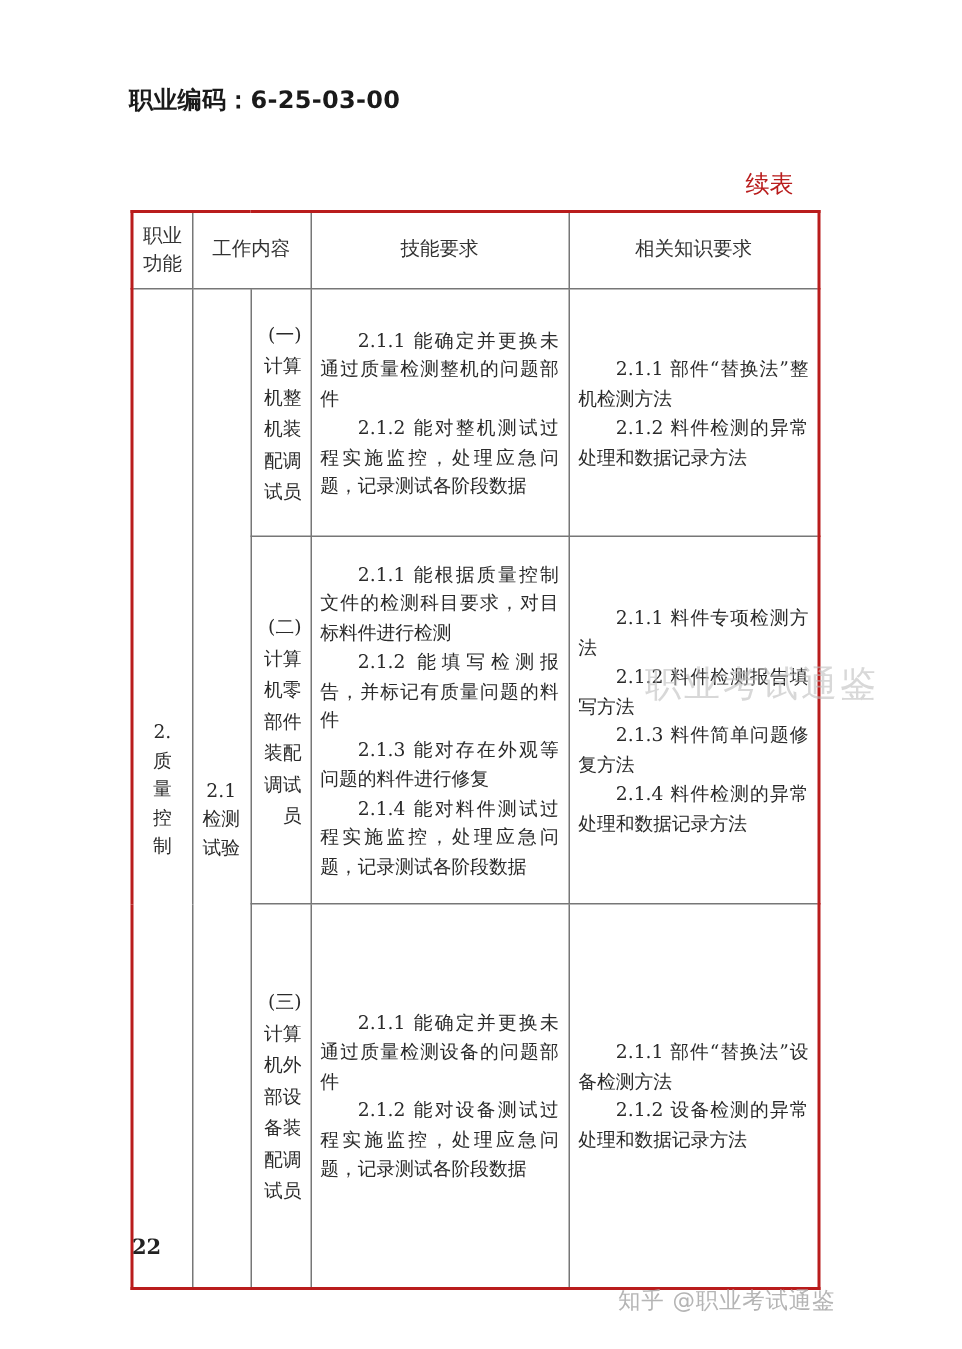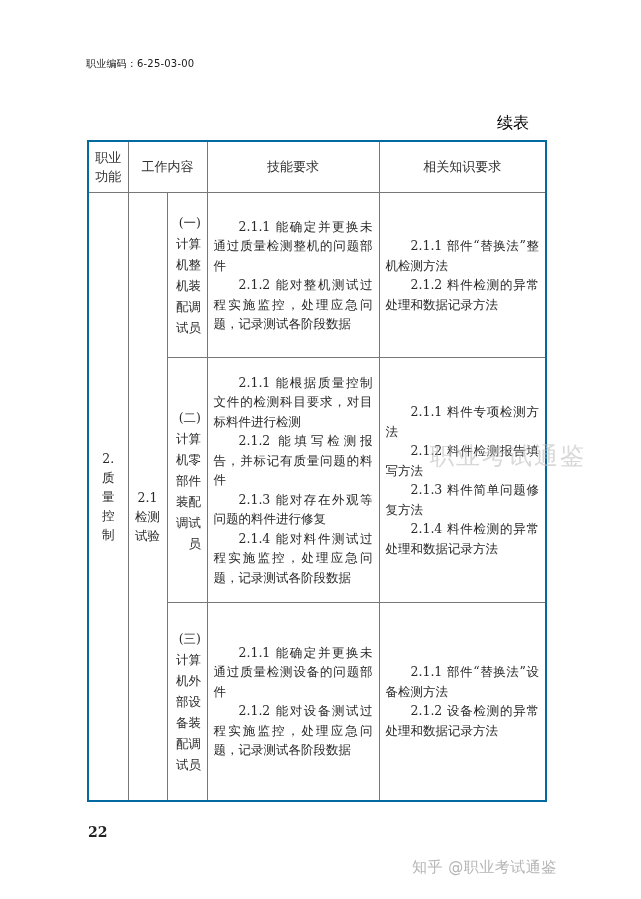--- a/index.html
+++ b/index.html
@@ -3,29 +3,29 @@
 <meta charset="utf-8">
 <style>
   html, body { margin: 0; padding: 0; }
   body {
     width: 641px; height: 899px; background: #ffffff; position: relative; overflow: hidden;
     font-family: "DejaVu Serif", "Liberation Serif", serif; color: #222;
   }
   .code-line {
     position: absolute; left: 86px; top: 57px;
     font-family: "DejaVu Sans", "Liberation Sans", sans-serif;
-    font-size: 10px; font-weight: normal; color: #1a1a1a; letter-spacing: 0.2px;
+    font-size: 16px; font-weight: bold; color: #1a1a1a; letter-spacing: 0.2px;
   }
   .cont-label {
-    position: absolute; left: 497px; top: 113px; font-size: 16px; color: #000000;
+    position: absolute; left: 497px; top: 113px; font-size: 16px; color: #b91c1c;
   }
   table.std {
     position: absolute; left: 87px; top: 140px;
     width: 458px; border-collapse: collapse; table-layout: fixed;
-    border: 2px solid #0369a1;
+    border: 2px solid #b91c1c;
   }
   table.std td, table.std th {
     border: 1px solid #777; padding: 0; vertical-align: middle;
     font-weight: normal; font-size: 12.5px; line-height: 19.5px; color: #2a2a2a;
   }
   table.std th { height: 50px; text-align: center; font-size: 13px; color: #333; }
   .narrow { text-align: center; }
   .vert-text { display: inline-block; width: 26px; text-align: center; word-break: break-all; line-height: 19px; }
   .sub-job { width: 28px; display: inline-block; text-align: right; word-break: break-all; line-height: 21px; font-size: 12.5px; }
   .para-block { padding: 0 6px 0 6px; text-align: justify; }
@@ -104,21 +104,21 @@
       </td>
       <td>
         <div class="para-block">
           <p class="para">2.1.1 料件专项检测方法</p>
           <p class="para">2.1.2 料件检测报告填写方法</p>
           <p class="para">2.1.3 料件简单问题修复方法</p>
           <p class="para">2.1.4 料件检测的异常处理和数据记录方法</p>
         </div>
       </td>
     </tr>
-    <tr style="height:198px;">
+    <tr style="height:256px;">
       <td class="narrow">
         <span class="sub-job">(三)计算机外部设备装配调试员</span>
       </td>
       <td>
         <div class="para-block">
           <p class="para">2.1.1 能确定并更换未通过质量检测设备的问题部件</p>
           <p class="para">2.1.2 能对设备测试过程实施监控，处理应急问题，记录测试各阶段数据</p>
         </div>
       </td>
       <td>

